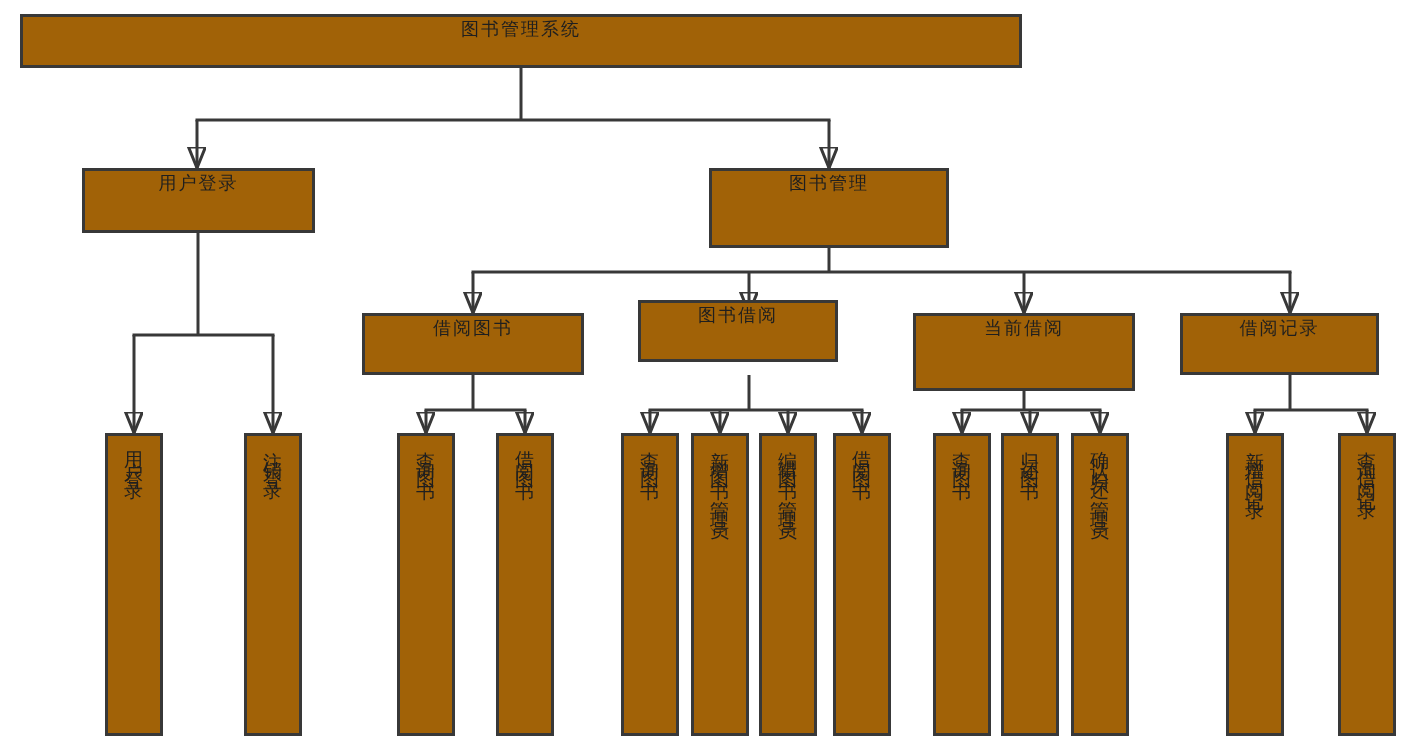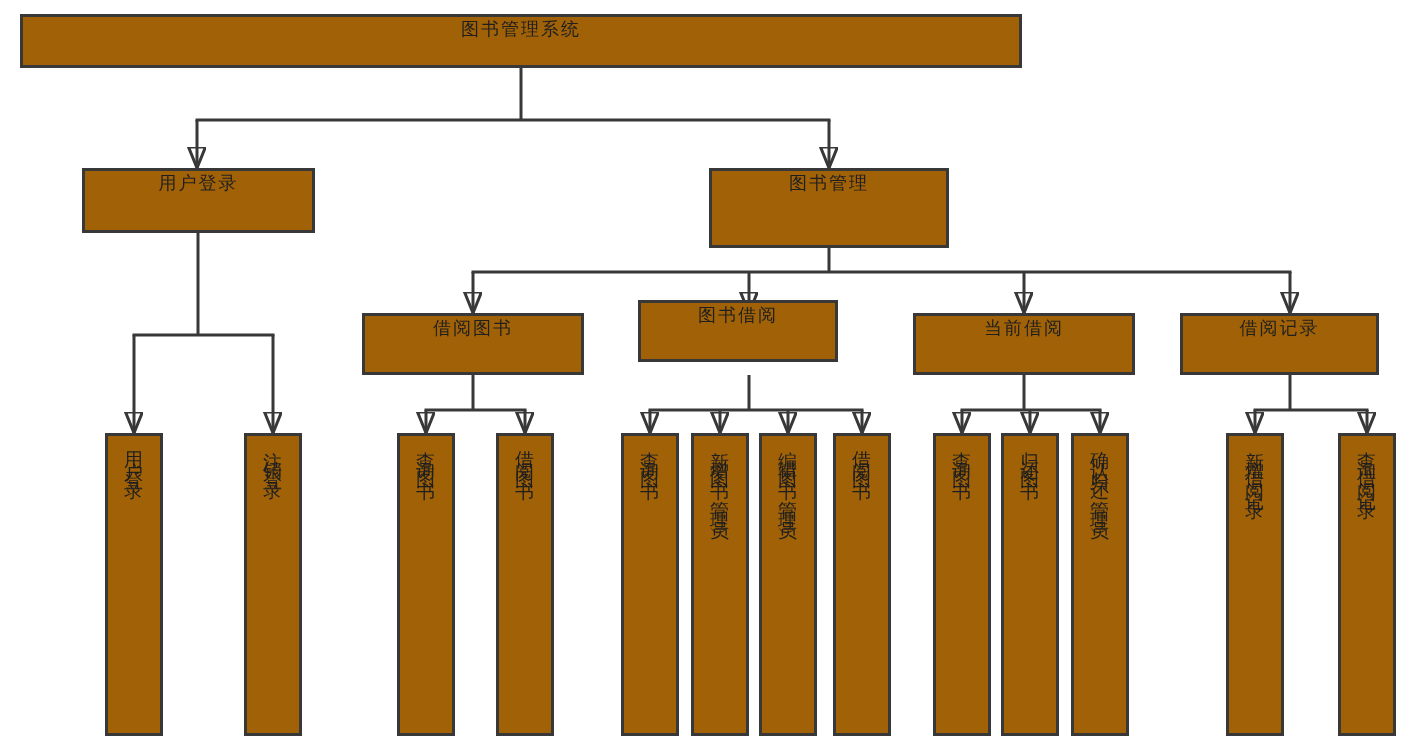--- a/index.html
+++ b/index.html
@@ -110,21 +110,21 @@
   <div class="box h-box" style="left:709px;top:168px;width:240px;height:80px;">
     <span>图书管理</span>
   </div>
 
   <div class="box h-box" style="left:362px;top:313px;width:222px;height:62px;">
     <span>借阅图书</span>
   </div>
   <div class="box h-box" style="left:638px;top:300px;width:200px;height:62px;">
     <span>图书借阅</span>
   </div>
-  <div class="box h-box" style="left:913px;top:313px;width:222px;height:62px;">
+  <div class="box h-box" style="left:913px;top:313px;width:222px;height:78px;">
     <span>当前借阅</span>
   </div>
   <div class="box h-box" style="left:1180px;top:313px;width:199px;height:62px;">
     <span>借阅记录</span>
   </div>
 
   <div class="box v-box" style="left:105px;top:433px;width:58px;height:303px;">
     <span>用户登录</span>
   </div>
   <div class="box v-box" style="left:244px;top:433px;width:58px;height:303px;">

